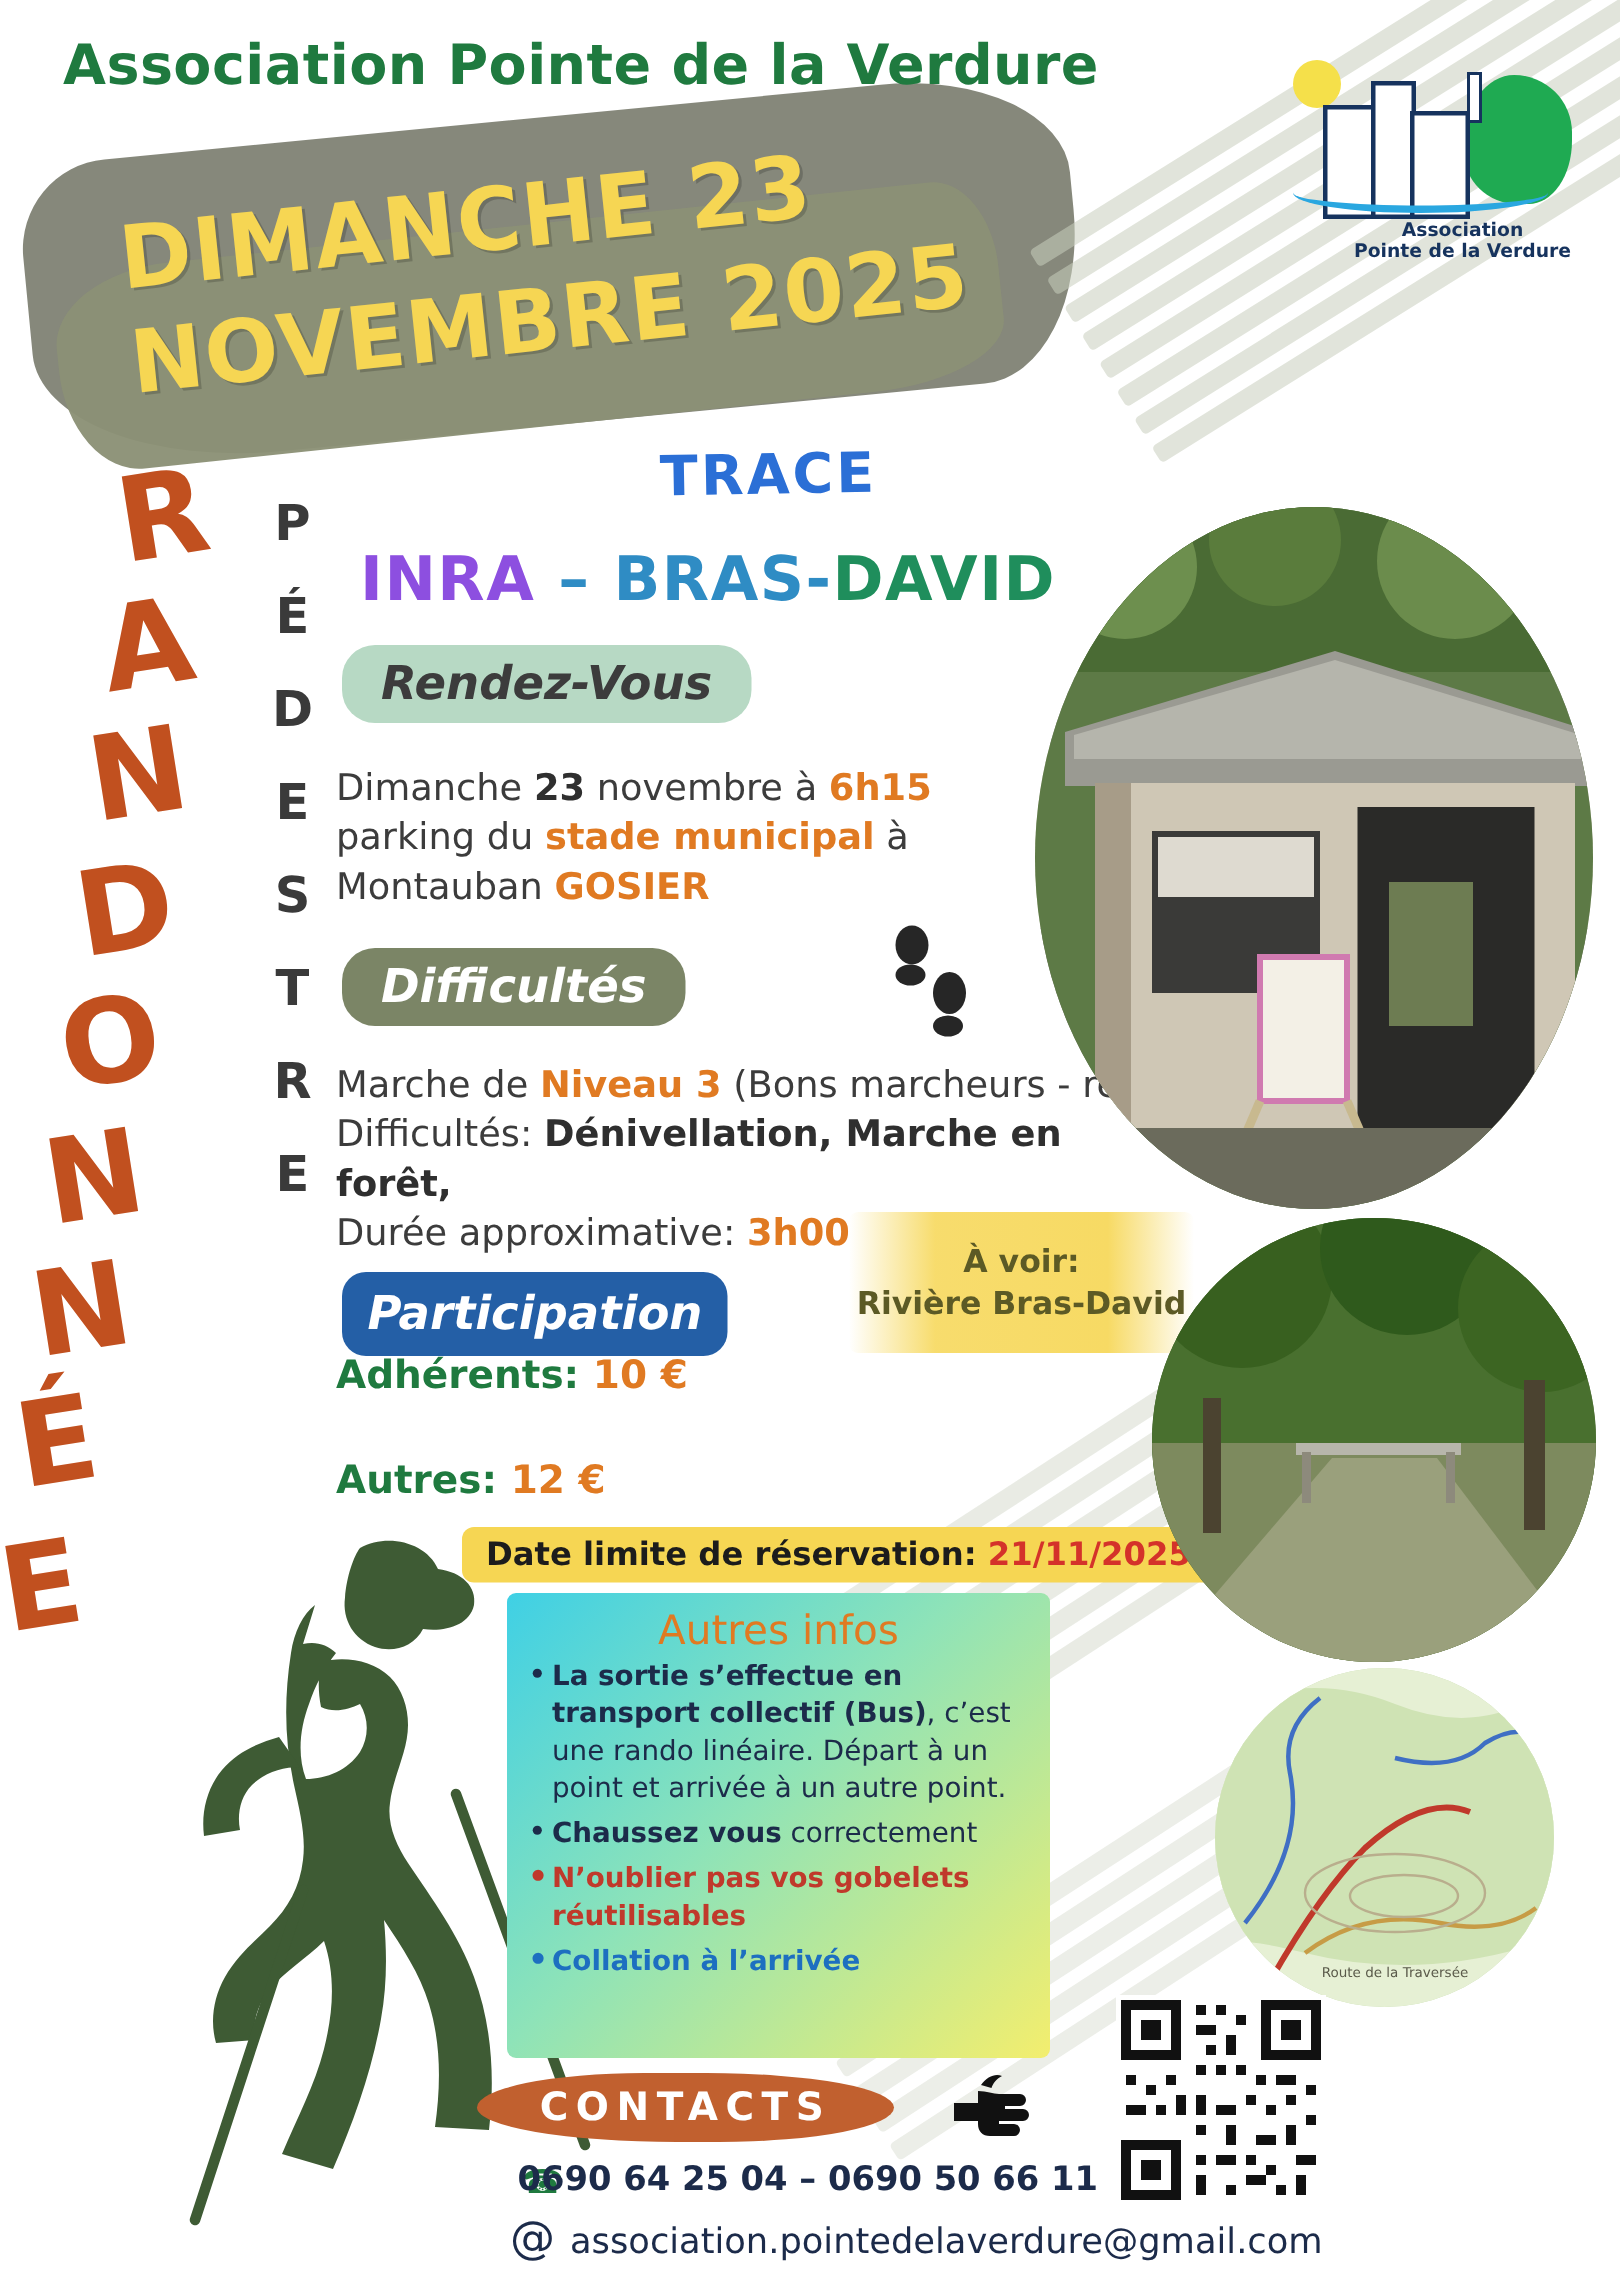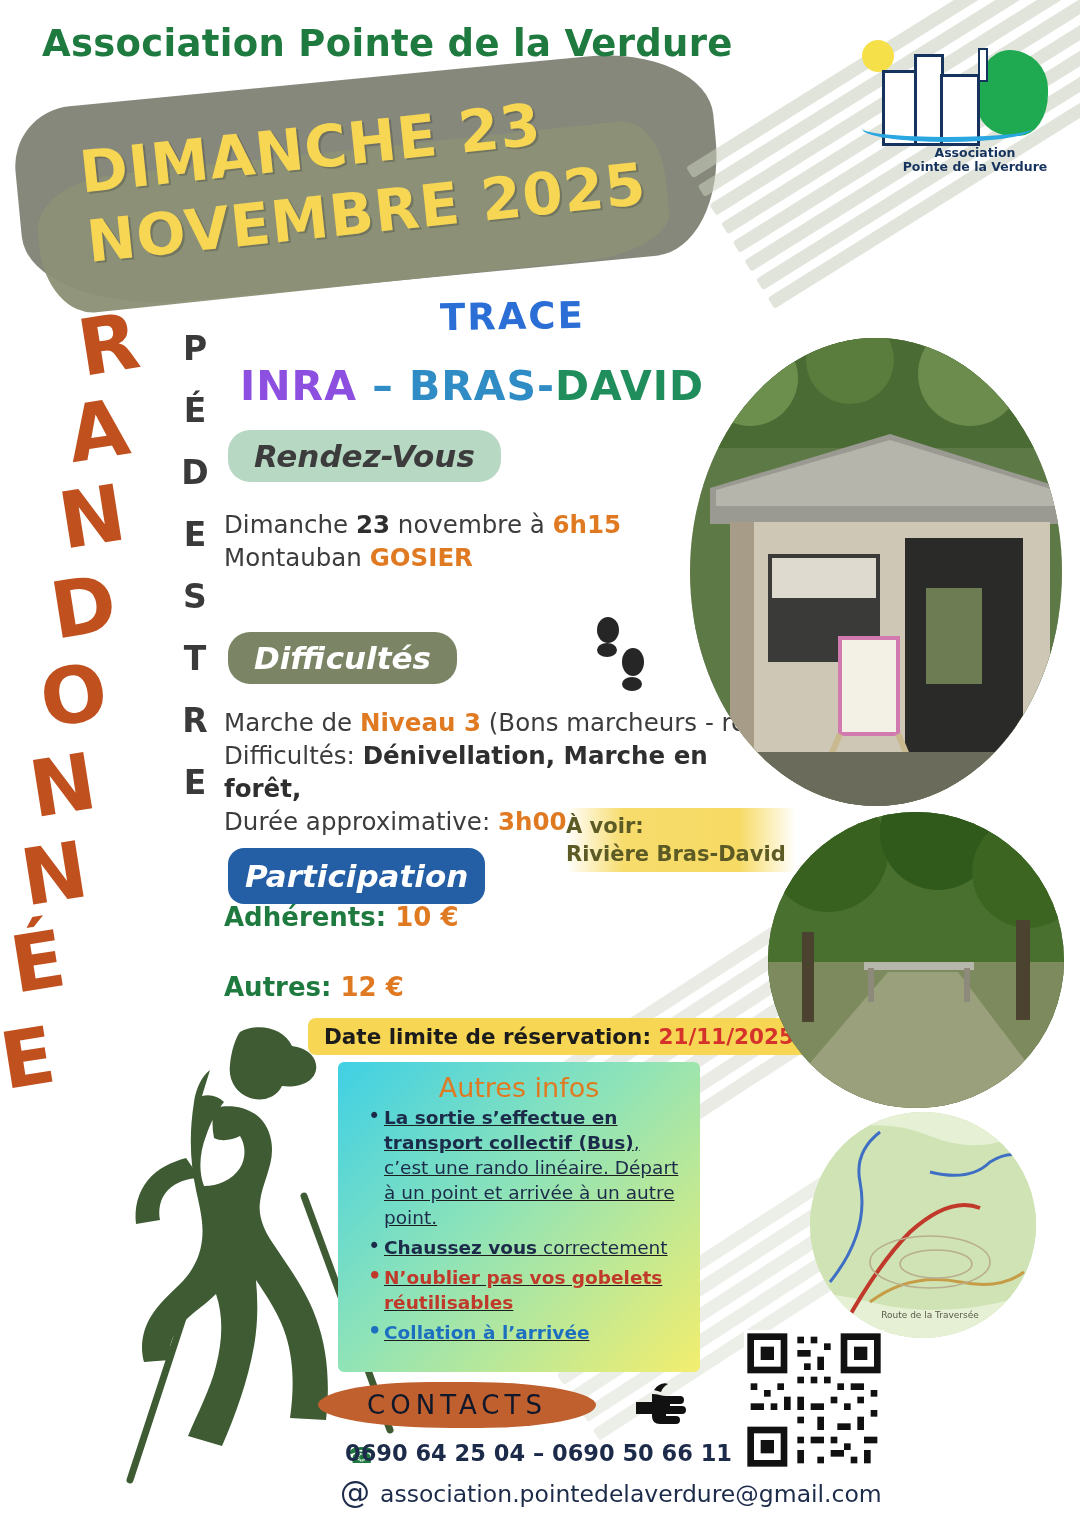--- a/index.html
+++ b/index.html
@@ -263,26 +263,27 @@
   }
   #price1 { left: 224px; top: 902px; text-align: right; }
   #price2 { left: 224px; top: 972px; }
   .price .amt { color: #e07a22; }
 
   .avoir {
     position: absolute;
     left: 566px;
     top: 808px;
     width: 230px;
+    text-align: center;
     font-size: 21px;
     font-weight: bold;
     line-height: 28px;
     color: #5c5a25;
     background: linear-gradient(90deg, rgba(246,214,83,0) 0%, rgba(246,214,83,.85) 25%, rgba(246,214,83,.9) 75%, rgba(246,214,83,0) 100%);
-    padding: 4px 0;
+    padding: 19px 0;
     border-radius: 6px;
   }
 
   .deadline {
     position: absolute;
     left: 308px;
     top: 1018px;
     background: #f6d653;
     padding: 6px 16px;
     border-radius: 8px;
@@ -305,23 +306,22 @@
   }
   .infos-title {
     text-align: center;
     font-size: 27px;
     font-weight: normal;
     color: #e07a22;
     margin: 4px 0 2px;
   }
   .infos-box ul {
     margin: 0;
-    padding: 0 14px 0 46px;
+    padding: 0 14px 0 30px;
     list-style: none;
-    text-decoration: underline;
   }
   .infos-box li {
     position: relative;
     font-size: 18.5px;
     line-height: 25px;
     margin-bottom: 5px;
     color: #1c2b4a;
   }
   .infos-box li::before {
     content: "\2022";
@@ -340,22 +340,22 @@
     top: 1382px;
     width: 278px;
     height: 46px;
     background: #c1602f;
     border-radius: 40% 45% 42% 48% / 50% 50% 50% 50%;
   }
   .contacts-banner span {
     display: block;
     text-align: center;
     line-height: 46px;
-    color: #0f172a;
-    font-weight: normal;
+    color: #ffffff;
+    font-weight: bold;
     font-size: 26px;
     letter-spacing: 5px;
   }
 
   .phones {
     position: absolute;
     left: 345px;
     top: 1440px;
     font-size: 22.5px;
     font-weight: bold;
@@ -527,20 +527,23 @@
 <div class="trace-name">
   <span class="p1">INRA</span>
   <span class="p2">–</span>
   <span class="p2">BRAS-</span><span class="p3">DAVID</span>
 </div>
 
 <div class="pill" id="pill-rdv">Rendez-Vous</div>
 <div class="body-text" id="rdv-text">
   <div>
     <span>Dimanche </span><span class="b-dark">23</span><span> novembre à </span><span class="b-orange">6h15</span>
+  </div>
+  <div>
+    <span>parking du </span><span class="b-orange">stade municipal</span><span> à</span>
   </div>
   <div>
     <span>Montauban </span><span class="b-orange">GOSIER</span>
   </div>
 </div>
 
 <div class="pill" id="pill-diff">Difficultés</div>
 <div class="body-text" id="diff-text">
   <div>
     <span>Marche de </span><span class="b-orange">Niveau 3</span><span> (Bons marcheurs - rég</span>

